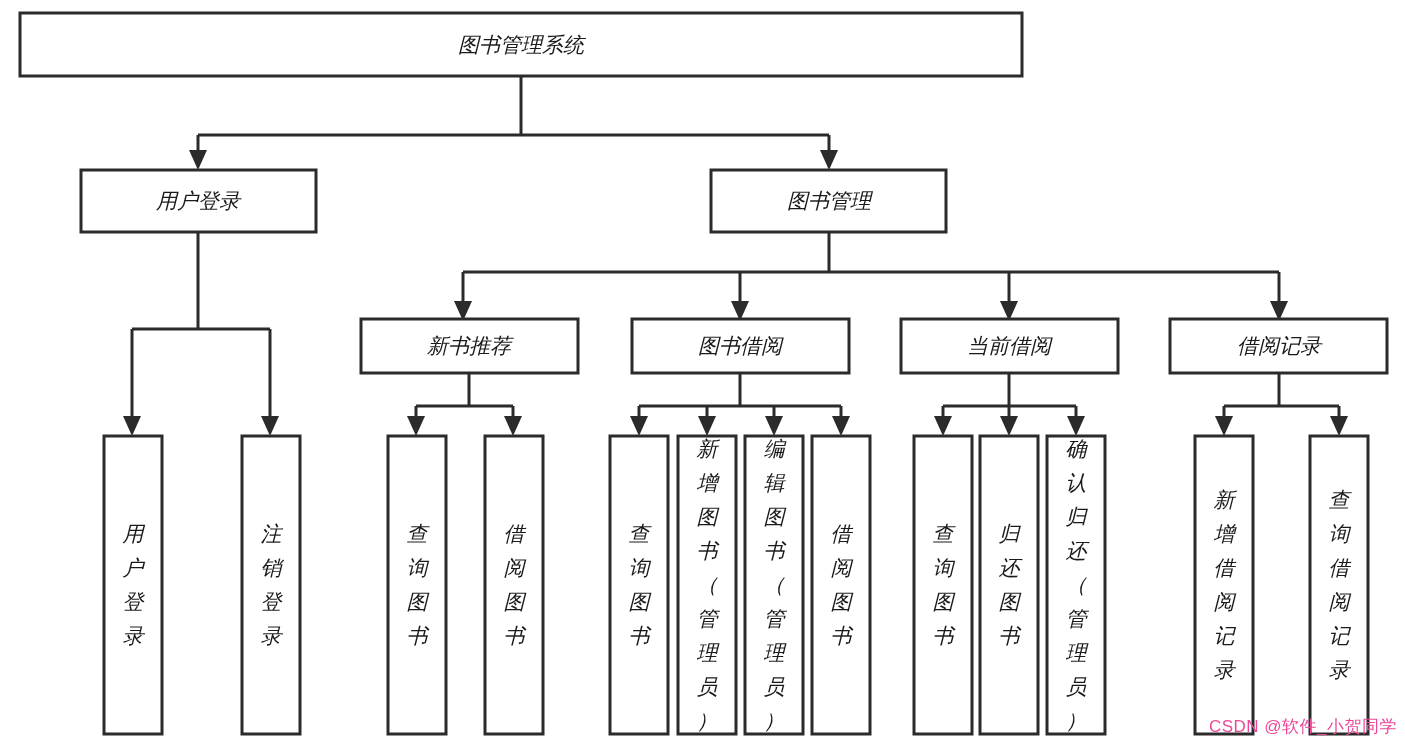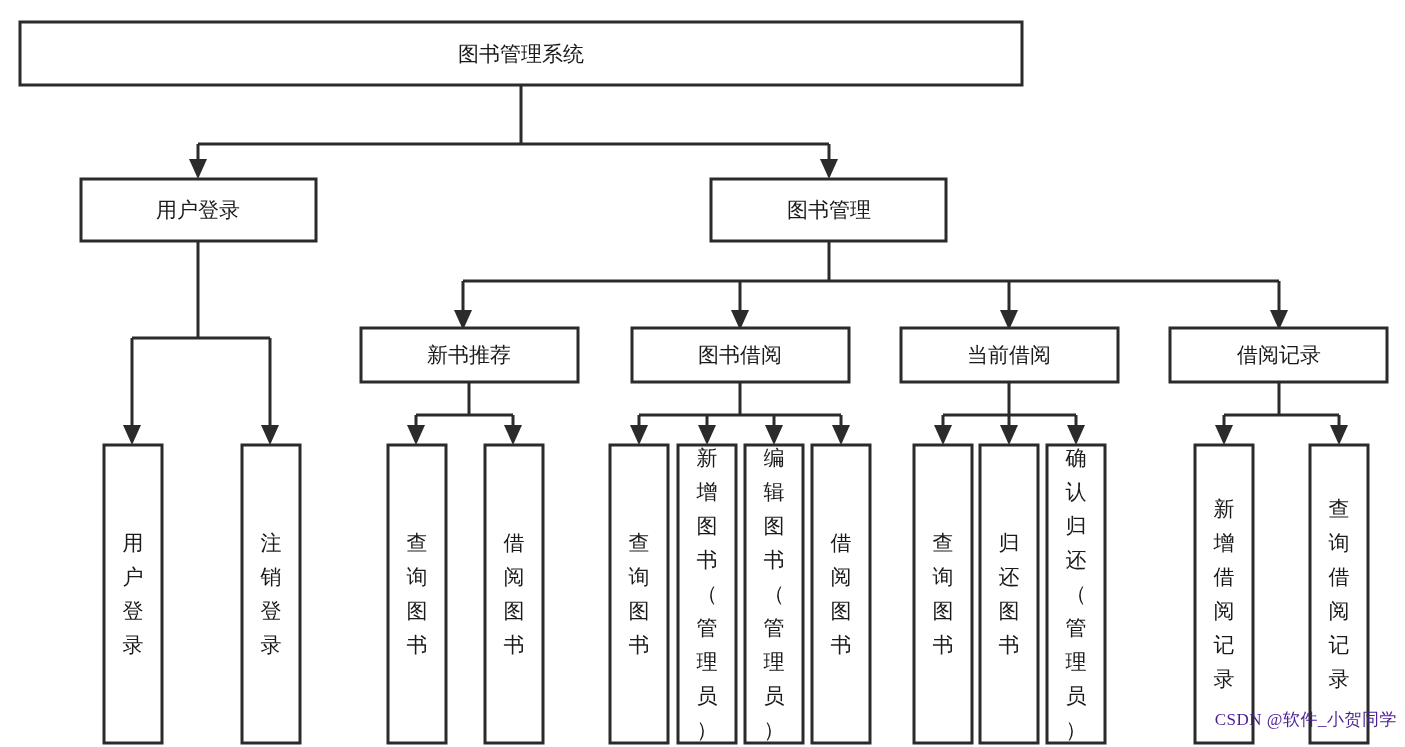--- a/index.html
+++ b/index.html
@@ -10,23 +10,24 @@
   body {
     width: 1405px;
     height: 747px;
     font-family: "DejaVu Sans", "Liberation Sans", sans-serif;
     overflow: hidden;
     position: relative;
   }
   #diagram-root {
     position: absolute;
     left: 0;
-    top: 9px;
+    top: 0;
     width: 1405px;
     height: 596px;
+    font-style: italic;
   }
   svg.flow {
     display: block;
     width: 1405px;
     height: 747px;
   }
   .node-rect {
     fill: #ffffff;
     stroke: #2b2b2b;
     stroke-width: 3;
@@ -49,24 +50,24 @@
     stroke-width: 3;
     fill: none;
   }
   .arrow-head {
     fill: #2b2b2b;
     stroke: none;
   }
   .watermark {
     position: absolute;
     right: 8px;
-    bottom: 16px;
-    font-family: Liberation Serif, serif;
+    bottom: 9px;
+    font-family: Liberation Sans, sans-serif;
     font-size: 17px;
-    color: #4c1d95;
+    color: #ec4899;
     white-space: nowrap;
     letter-spacing: 0.5px;
   }
 </style>
 </head>
 <body>
 
 <div id="diagram-root">
 <svg class="flow" viewBox="0 0 1405 747" xmlns="http://www.w3.org/2000/svg">
 

